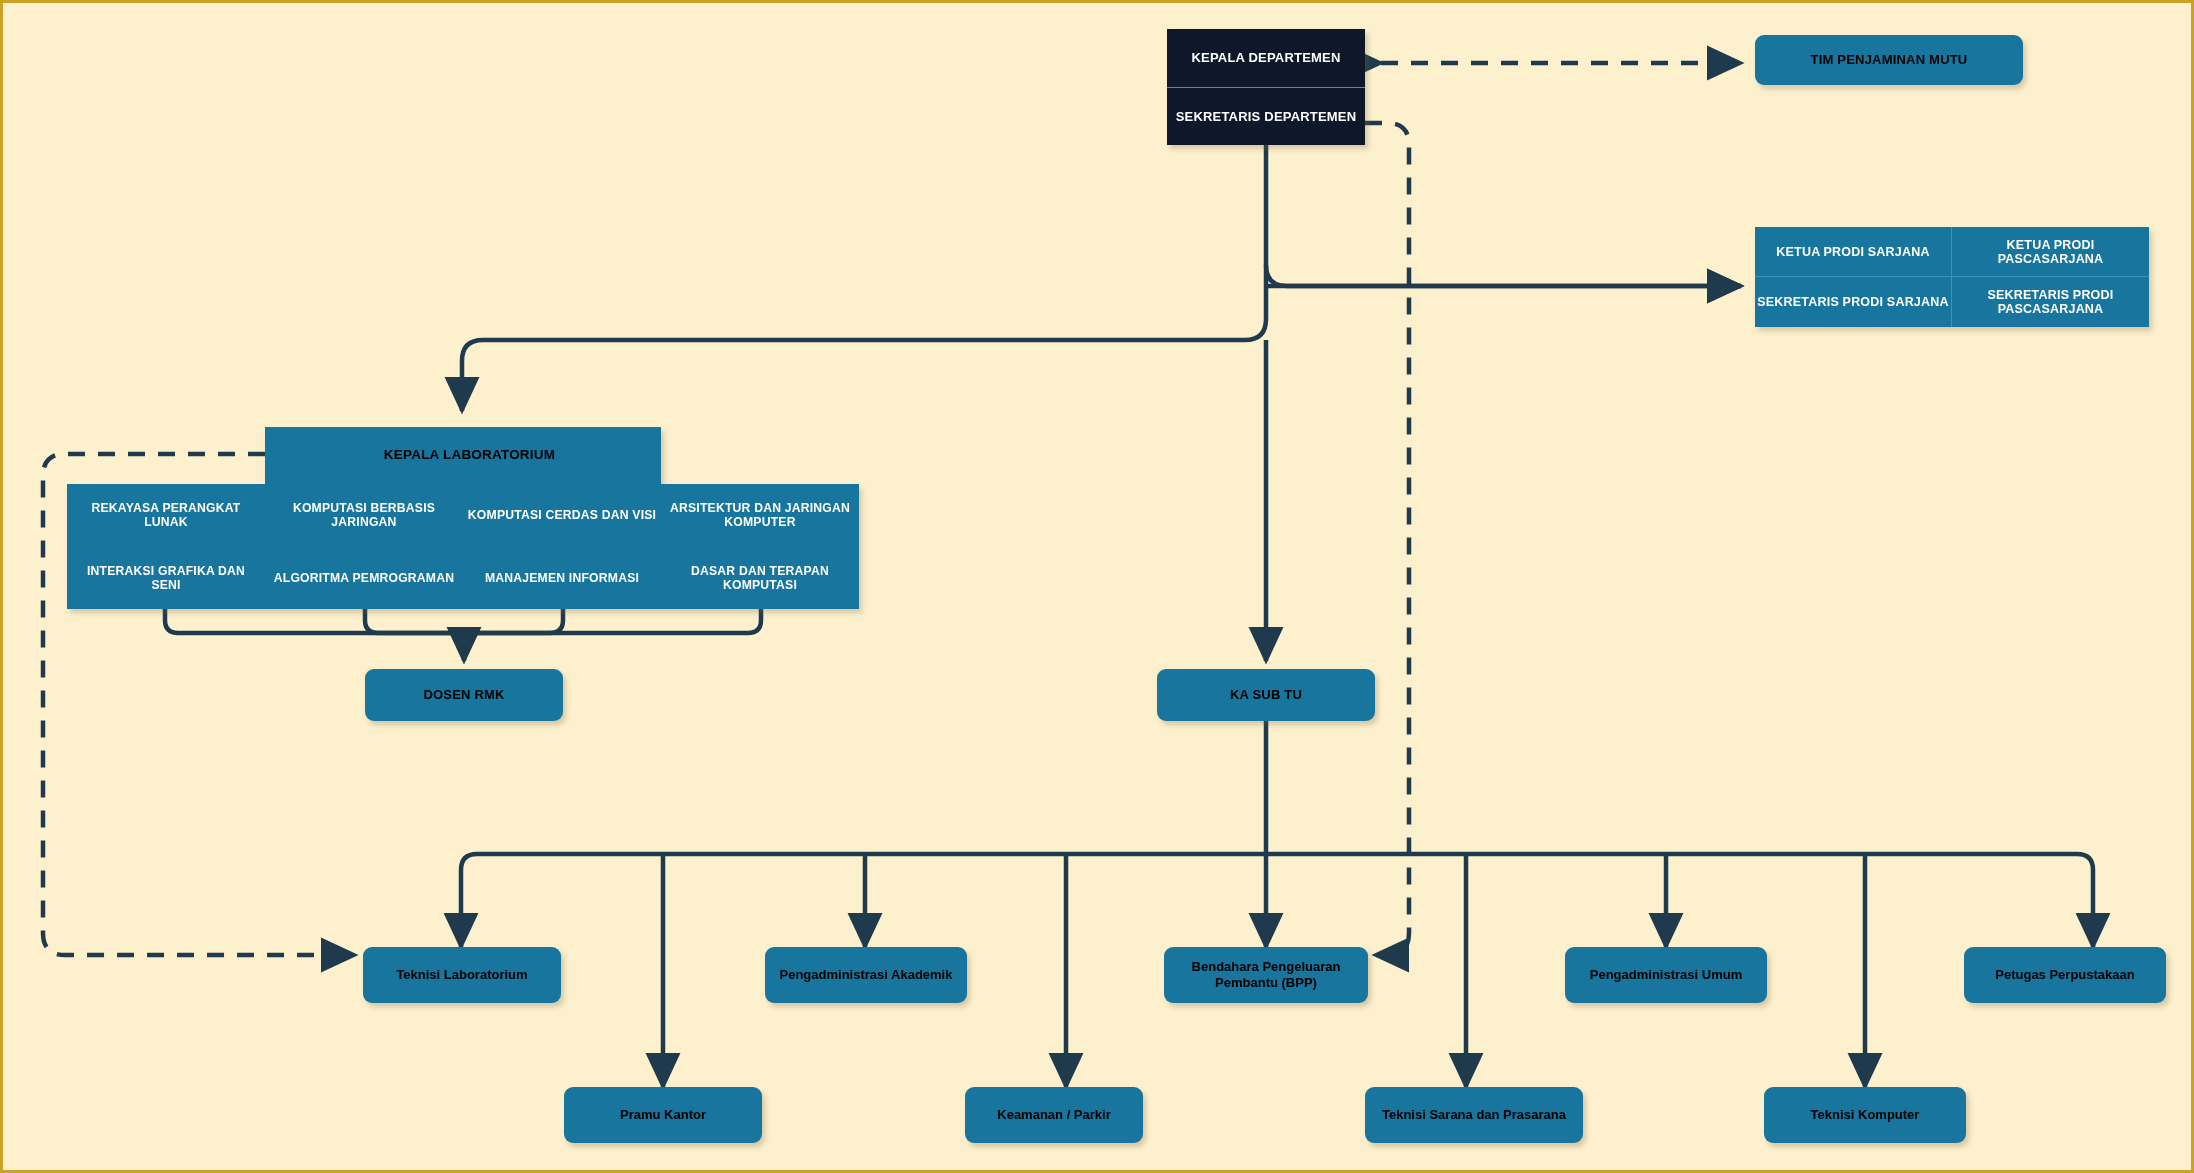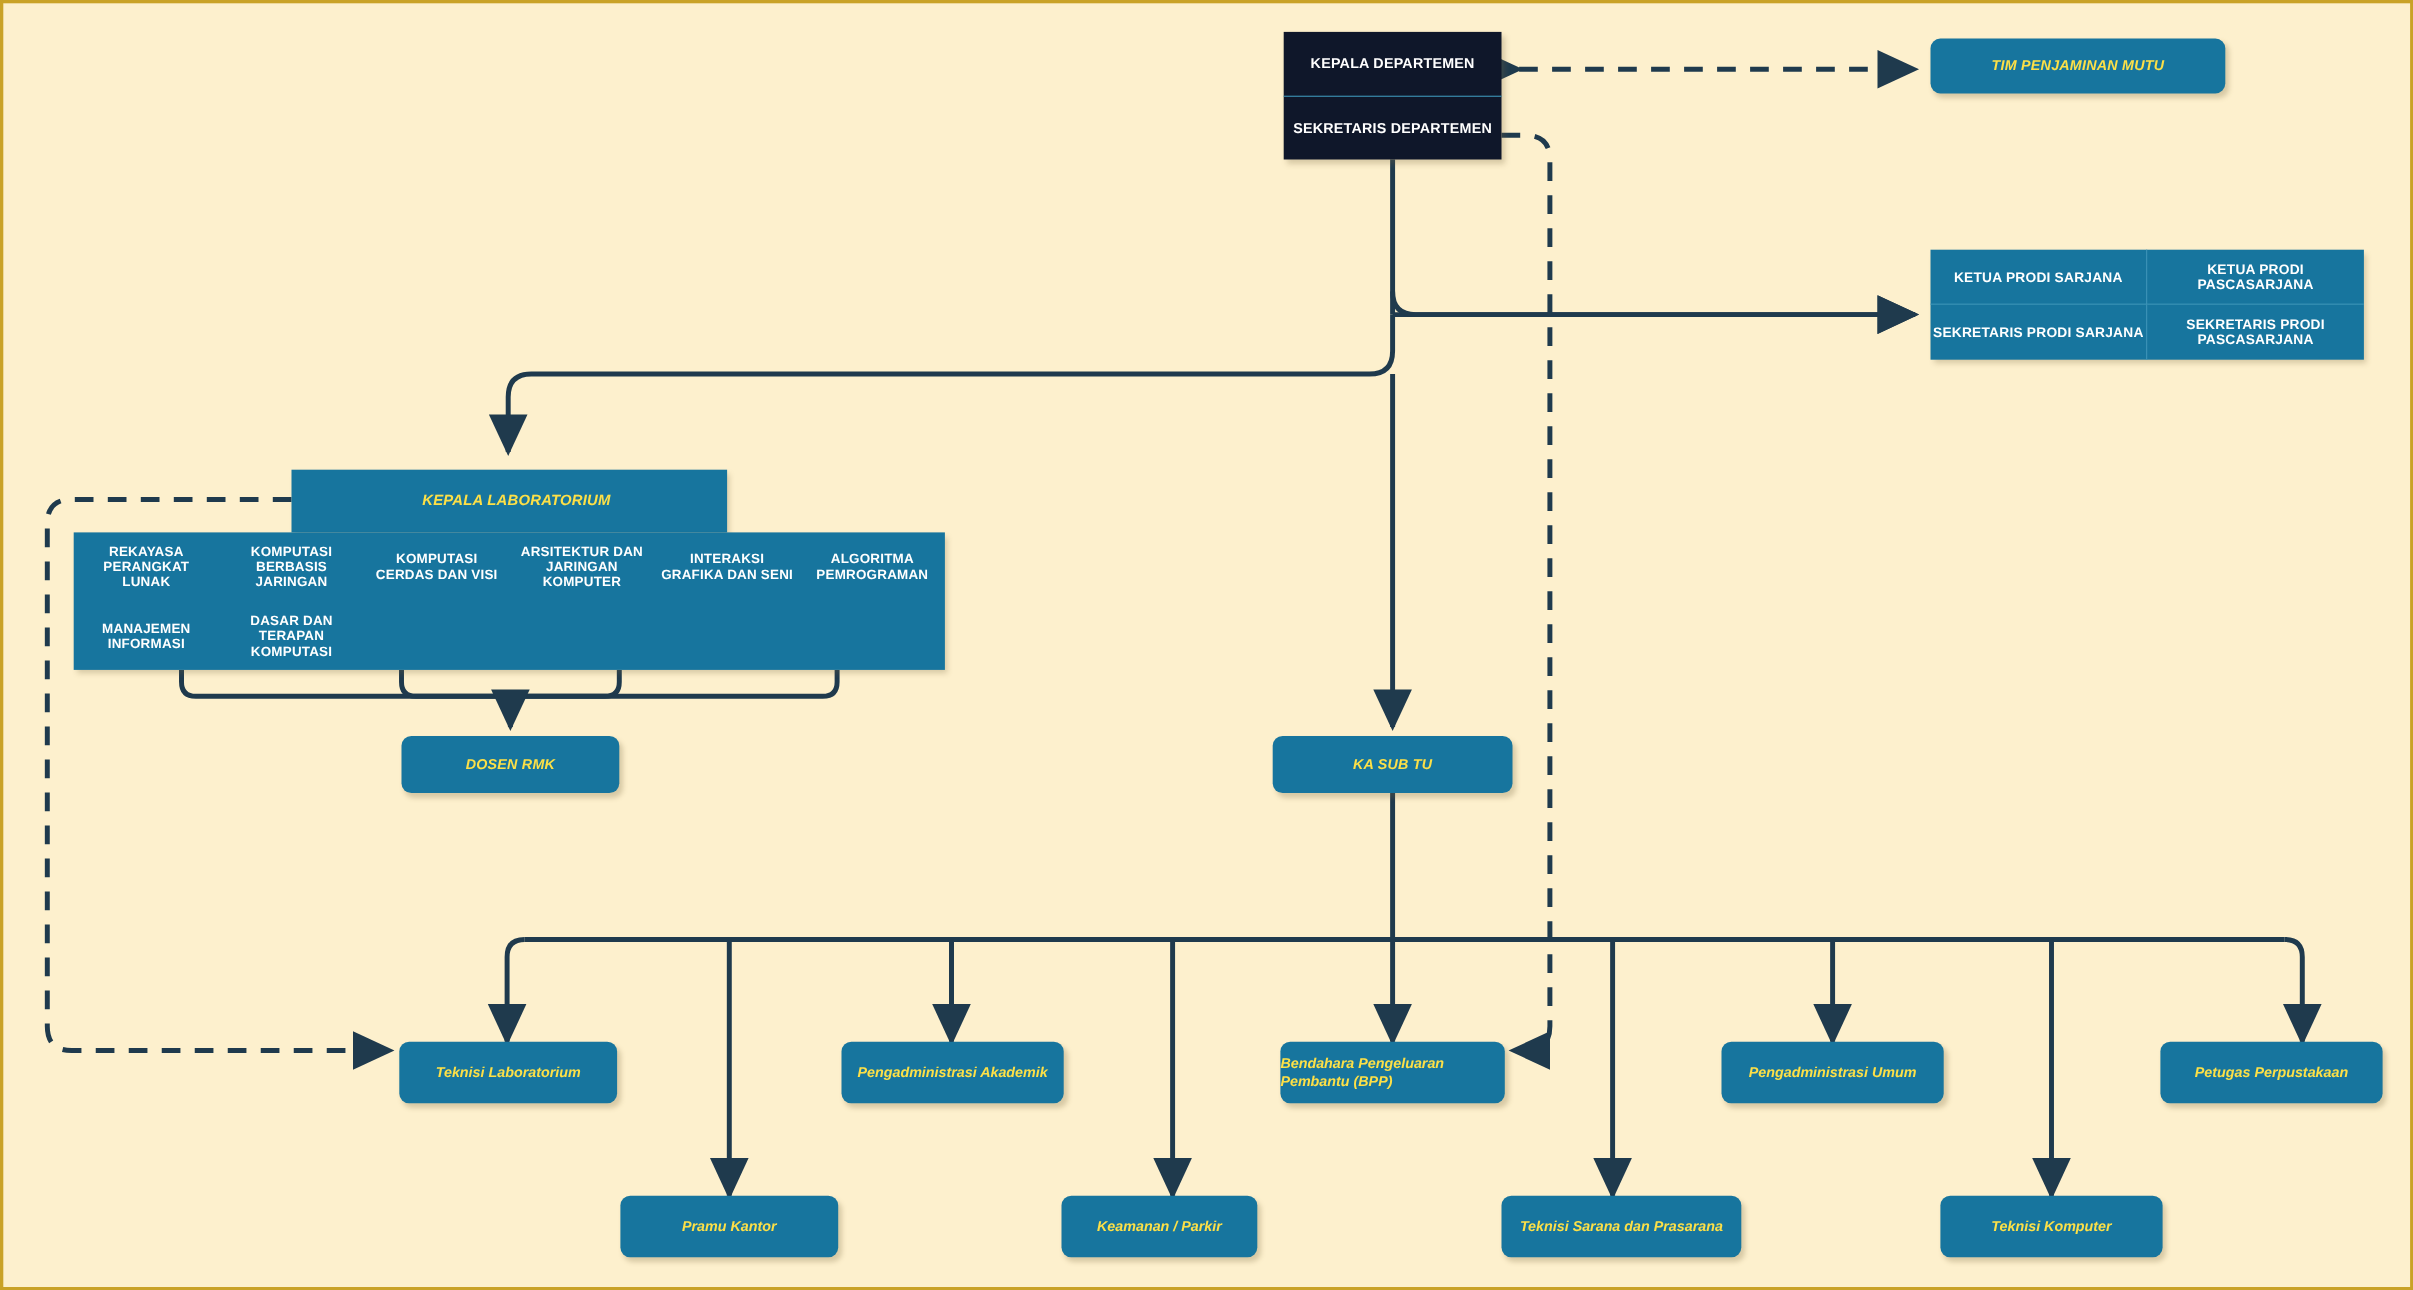--- a/index.html
+++ b/index.html
@@ -19,29 +19,29 @@
   #edges{
     position:absolute;
     left:0; top:0;
     width:2194px;
     height:1173px;
     pointer-events:none;
   }
   .node{
     position:absolute;
     background:#17759e;
-    color:#fde047;
+    color:#000000;
     display:flex;
     align-items:center;
     justify-content:center;
+    text-align:center;
     box-sizing:border-box;
     box-shadow:3px 4px 5px rgba(120,100,60,0.28);
     line-height:1.25;
     z-index:3;
-    font-style:italic;
   }
   .rounded{ border-radius:9px; }
   .caps{
     text-transform:uppercase;
     font-weight:bold;
     letter-spacing:0.2px;
   }
   .mixed{ font-weight:bold; }
 
   
@@ -94,21 +94,21 @@
     padding-left:13px;
   }
   
   #lab-grid{
     position:absolute;
     left:64px; top:481px;
     width:792px; height:125px;
     background:#17759e;
     box-shadow:3px 4px 5px rgba(120,100,60,0.28);
     display:grid;
-    grid-template-columns:repeat(6,1fr);
+    grid-template-columns:repeat(4,1fr);
     grid-template-rows:1fr 1fr;
     z-index:3;
   }
   #lab-grid > div{
     display:flex; align-items:center; justify-content:center;
     text-align:center; color:#fff; font-size:12.2px;
     padding:0 4px; box-sizing:border-box;
   }
 
   .tim{ left:1752px; top:32px; width:268px; height:50px; font-size:13px; }

